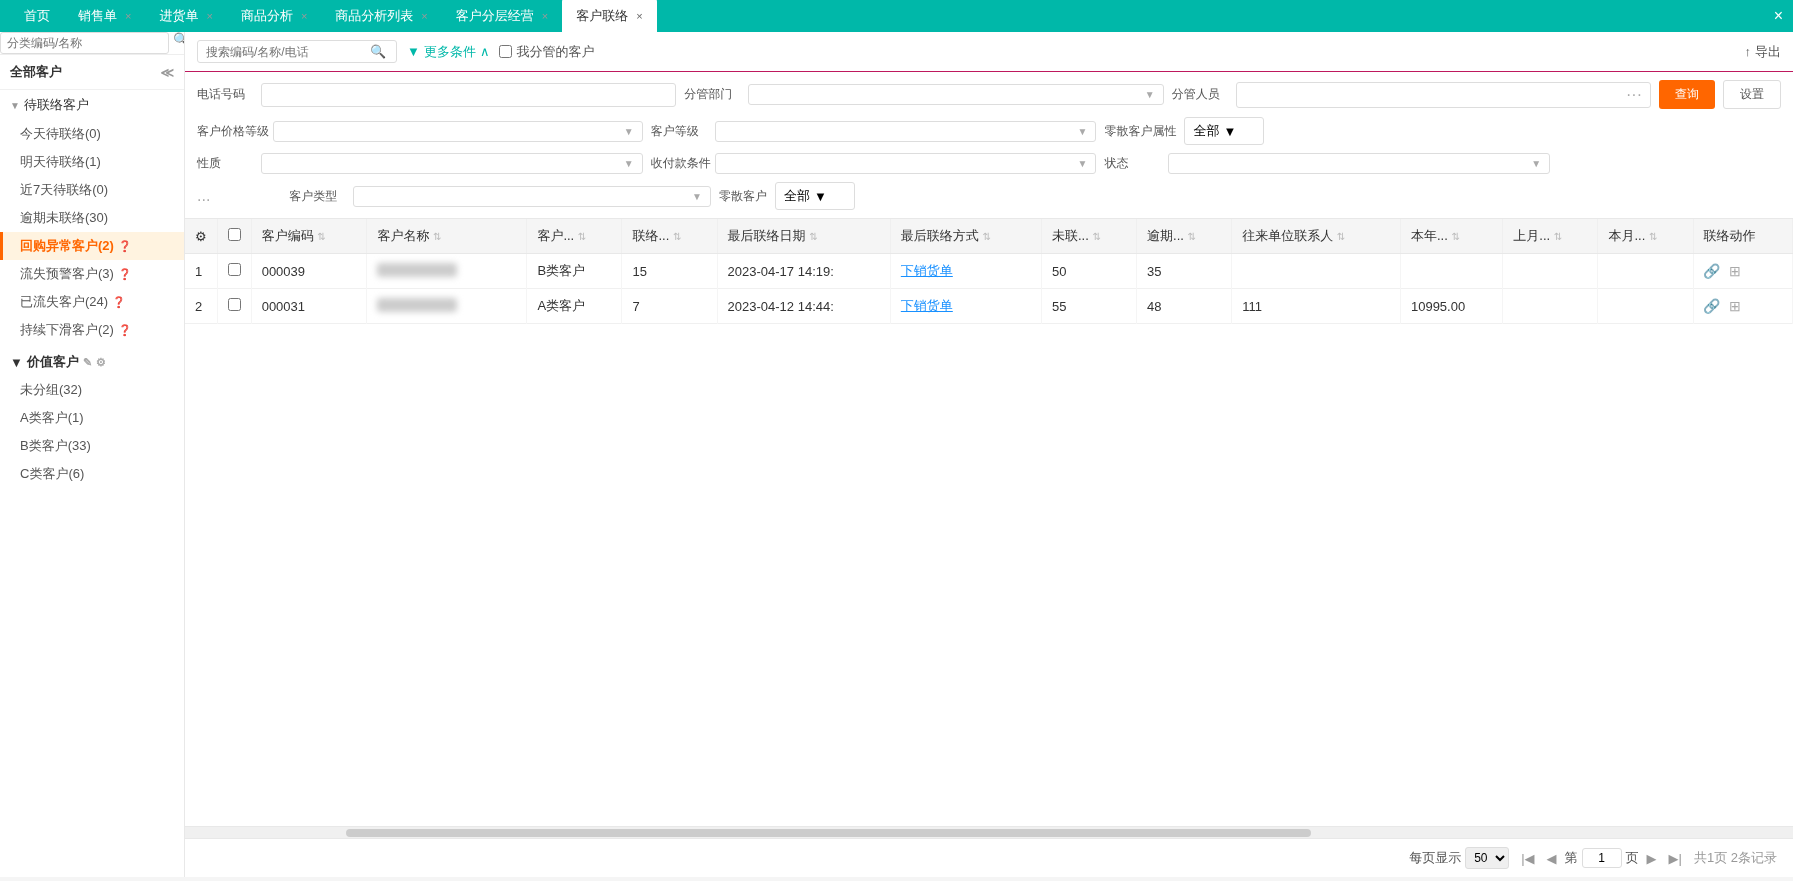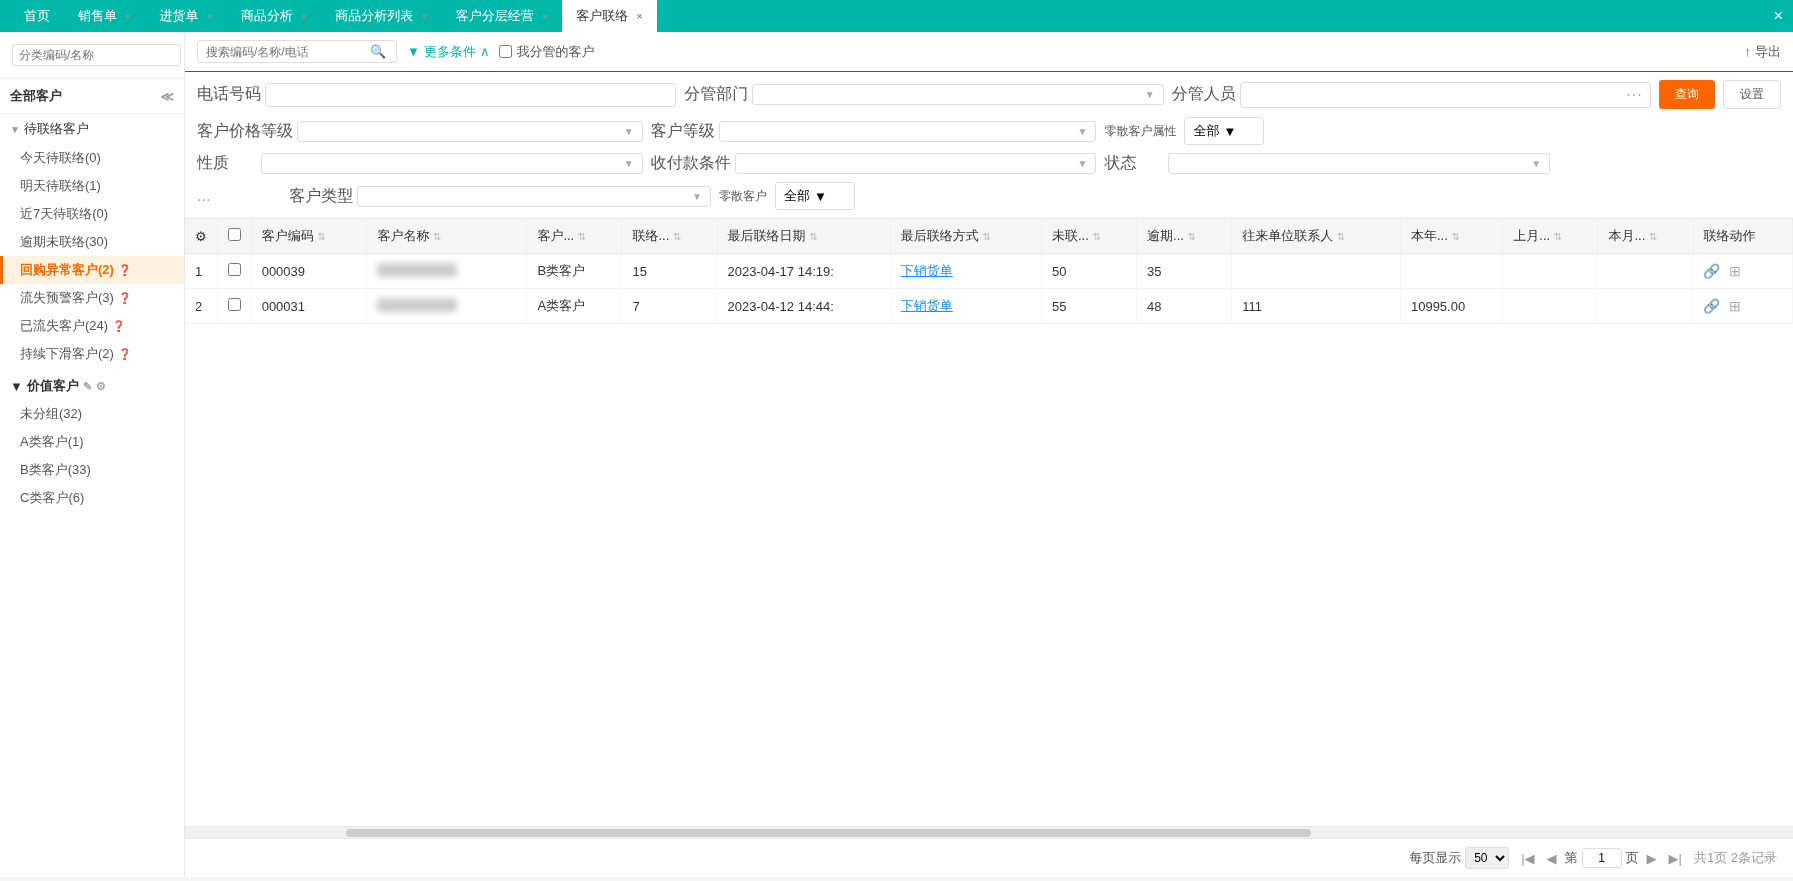--- a/index.html
+++ b/index.html
@@ -28,21 +28,21 @@
     .main-layout { display: flex; height: calc(881px - 36px); }
 
     
     .sidebar {
       width: 185px; min-width: 185px; background: white;
       border-right: 1px solid #e8e8e8;
       display: flex; flex-direction: column;
       overflow: hidden;
     }
     .sidebar-search {
-      padding: 12px; border-bottom: 1px solid #eee;
+      padding: 0; border-bottom: 1px solid #eee;
       display: flex; align-items: flex-start; gap: 4px;
     }
     .sidebar-search input {
       flex: 1; border: 1px solid #ddd; border-radius: 3px;
       padding: 3px 6px; font-size: 12px; outline: none;
     }
     .sidebar-search .search-icon { color: #aaa; cursor: pointer; }
     .sidebar-body { flex: 1; overflow-y: auto; }
     .sidebar-header {
       display: flex; align-items: center; justify-content: space-between;
@@ -102,21 +102,21 @@
       background: white; padding: 8px 12px;
       border-bottom: 1px solid #e8e8e8;
     }
     .filter-row {
       display: flex; align-items: center; gap: 8px; margin-bottom: 8px;
     }
     .filter-row:last-child { margin-bottom: 0; }
     .filter-item {
       display: flex; align-items: center; gap: 4px; flex: 1;
     }
-    .filter-label { color: #555; font-size: 16px; white-space: nowrap; min-width: 60px; }
+    .filter-label { color: #555; font-size: 12px; white-space: nowrap; min-width: 60px; }
     .filter-select {
       flex: 1; border: 1px solid #ddd; border-radius: 3px;
       padding: 4px 8px; font-size: 12px; background: white;
       display: flex; align-items: center; justify-content: space-between;
       cursor: pointer; min-width: 120px;
     }
     .filter-select .arrow { color: #aaa; font-size: 10px; }
     .filter-input {
       flex: 1; border: 1px solid #ddd; border-radius: 3px;
       padding: 4px 8px; font-size: 12px; outline: none;

